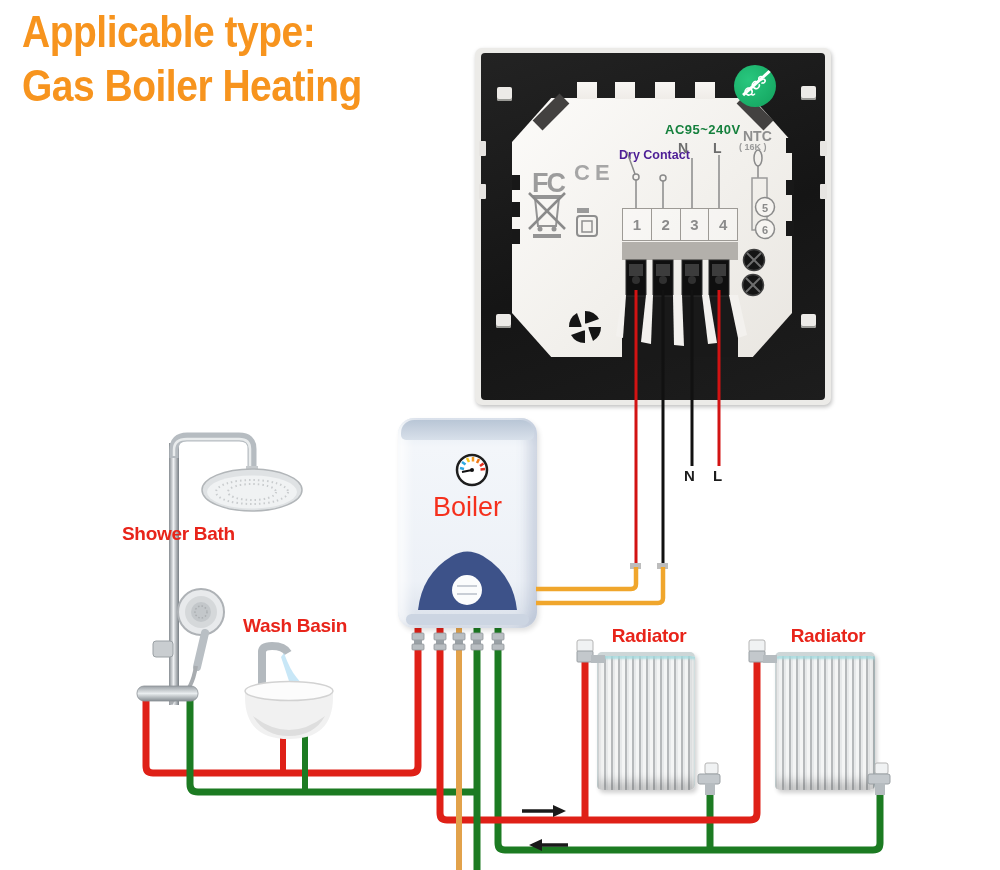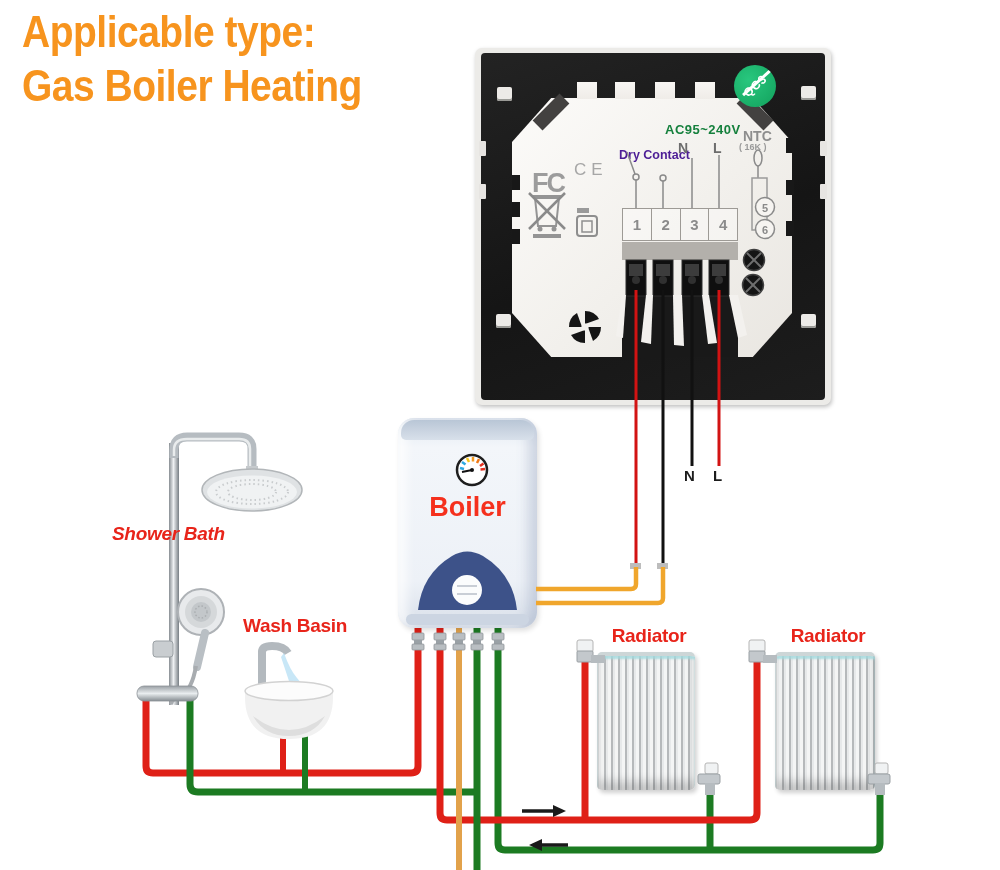--- a/index.html
+++ b/index.html
@@ -34,22 +34,22 @@
   #plate { position:absolute; left:37px; top:50px; width:280px; height:259px;
            background:linear-gradient(135deg,#fcfbf9 0%,#f2f0ec 55%,#e9e6e1 100%);
            clip-path:polygon(14% 0%,86% 0%,100% 17%,100% 83%,86% 100%,14% 100%,0% 83%,0% 17%); }
   .tooth { position:absolute; top:34px; width:20px; height:17px;
            background:linear-gradient(#f8f6f3,#efece8); }
   .cornercut { position:absolute; width:38px; height:14px; background:#434140; }
   .pnotch { position:absolute; width:8px; height:15px; background:#181818; }
 
   .fcc  { position:absolute; left:57px; top:120px; color:#9c9c9c; font-weight:800;
           font-size:27px; letter-spacing:-2px; }
-  .ce   { position:absolute; left:99px; top:112px; color:#a6a6a6; font-weight:normal;
-          font-size:17px; letter-spacing:5px; }
+  .ce   { position:absolute; left:99px; top:112px; color:#a6a6a6; font-weight:bold;
+          font-size:22px; letter-spacing:5px; }
   .volt { position:absolute; left:190px; top:62px; color:#15803d; font-weight:bold;
           font-size:13px; letter-spacing:.5px;margin-top:12px; }
   .ntc  { position:absolute; left:268px; top:80px; color:#8d8d8d; font-weight:bold; font-size:14px; }
   .ntcv { position:absolute; left:264px; top:94px; color:#9a9a9a; font-weight:bold; font-size:9px; }
   .dryc { position:absolute; left:144px; top:100px; color:#4c1d95; font-weight:bold; font-size:12.5px; }
   .nlab { position:absolute; top:92px; color:#6d6d6d; font-weight:bold; font-size:14px; }
 
   #termstrip { position:absolute; left:147px; top:160px; width:116px; height:33px;
                display:flex; border:1.5px solid #9d9a95; background:rgba(255,255,255,.35); }
   #termstrip .cell { flex:1; display:flex; align-items:center; justify-content:center;
@@ -72,21 +72,21 @@
             background:linear-gradient(180deg,#dfe7f0,#f3f6fa 14%,#edf1f7 78%,#d8dfe9);
             box-shadow:inset -9px 0 12px rgba(110,130,165,.28),
                        inset 9px 0 10px rgba(255,255,255,.7),
                        2px 3px 5px rgba(0,0,0,.12); }
   #boiler .cap { position:absolute; left:3px; top:2px; width:133px; height:20px;
                  border-radius:13px 13px 5px 5px;
                  background:linear-gradient(#b9c6d6,#d8e0ea); }
   #boiler .base { position:absolute; left:8px; top:196px; width:123px; height:11px;
                   border-radius:6px; background:#ccd5e2; }
   #boiler .blabel { position:absolute; left:0; top:74px; width:100%; text-align:center;
-                    color:#F5301D; font-weight:bold; font-size:27px; letter-spacing:0; }
+                    color:#F5301D; font-weight:normal; font-size:27px; letter-spacing:0; }
   #boiler .gauge { position:absolute; left:56px; top:34px; }
   #boiler .burner { position:absolute; left:12px; top:128px; }
 
   
   .radiator { position:absolute; top:652px; height:138px; border-radius:5px; z-index:4;
               background:repeating-linear-gradient(90deg,#b6b9bb 0 2px,#e7e9ea 2px 4px,#f4f5f5 4px 7px);
               border-top:4px solid #cdd6d7;
               box-shadow:inset 0 3px 2px rgba(160,216,220,.8),
                          inset 0 -9px 10px rgba(0,0,0,.18),
                          inset 6px 0 6px -3px rgba(255,255,255,.85),
@@ -332,21 +332,21 @@
       <circle cx="57" cy="44" r="15" fill="#fbfcfd"></circle>
       <line x1="47" y1="40" x2="67" y2="40" stroke="#c9ced6" stroke-width="2"></line>
       <line x1="47" y1="48" x2="67" y2="48" stroke="#c9ced6" stroke-width="2"></line>
     </svg>
     <div class="base"></div>
   </div>
 
   <div id="radiator1" class="radiator"></div>
   <div id="radiator2" class="radiator"></div>
 
-  <div class="lbl" style="left:112px; top:523px;font-style:italic;">Shower Bath</div>
+  <div class="lbl" style="left:122px; top:523px;">Shower Bath</div>
   <div class="lbl" style="left:243px; top:615px;">Wash Basin</div>
   <div class="lbl" style="left:604px; top:625px; width:90px; text-align:center;">Radiator</div>
   <div class="lbl" style="left:782px; top:625px; width:92px; text-align:center;">Radiator</div>
 
   <div class="wirelbl" style="left:684px; top:467px;">N</div>
   <div class="wirelbl" style="left:713px; top:467px;">L</div>
 
   <svg id="fittings" class="layer" width="1000" height="870">
 
     <path d="M636,290 L636,568" stroke="#D21313" stroke-width="3" fill="none"></path>

